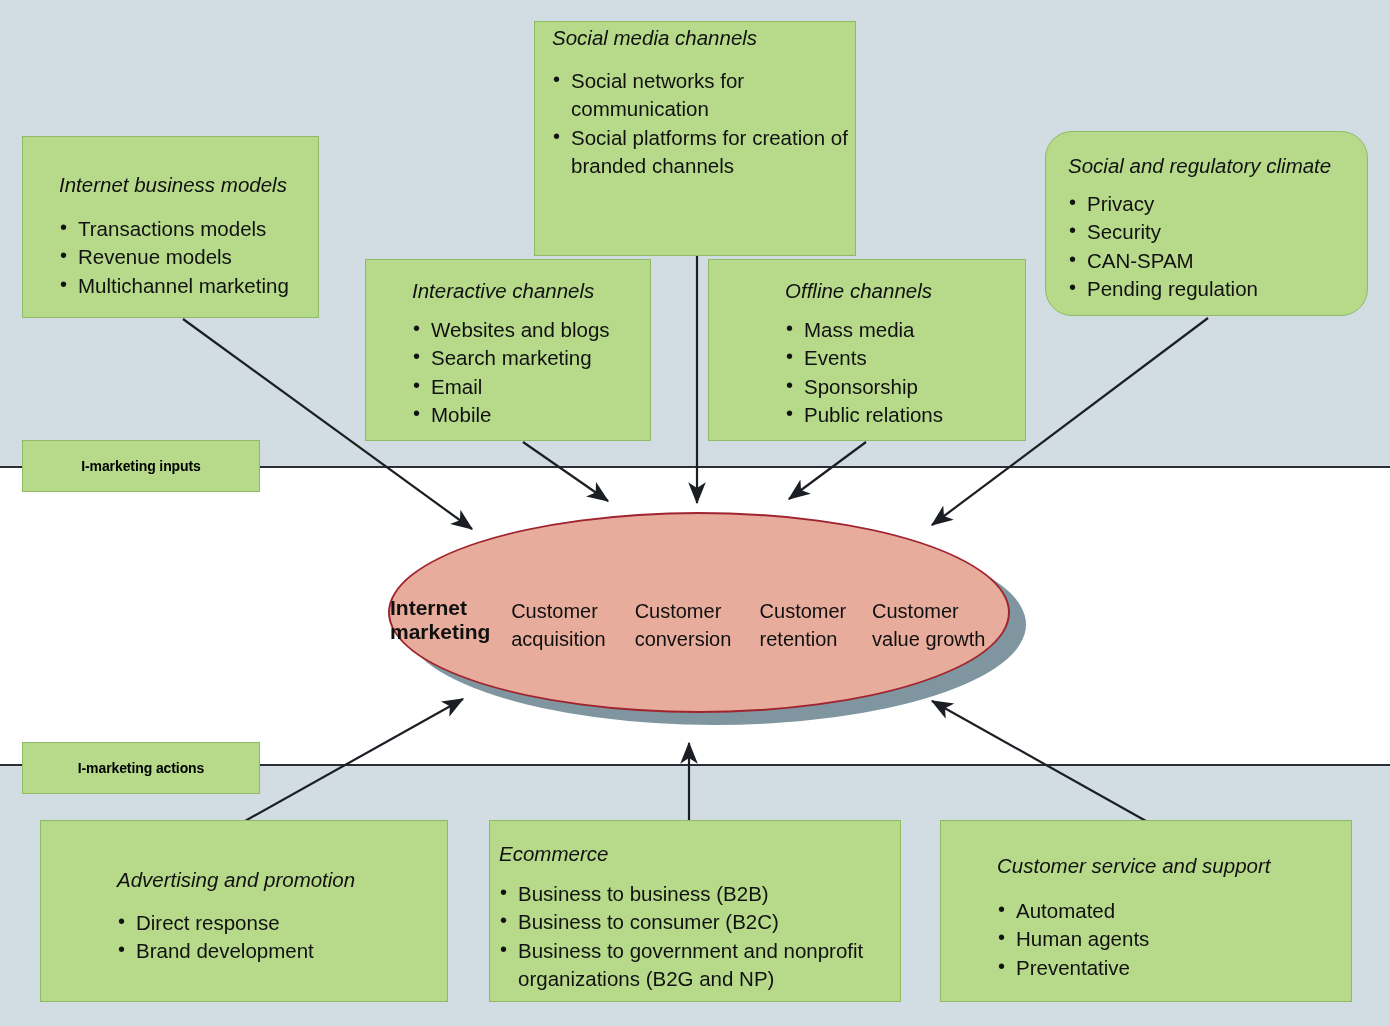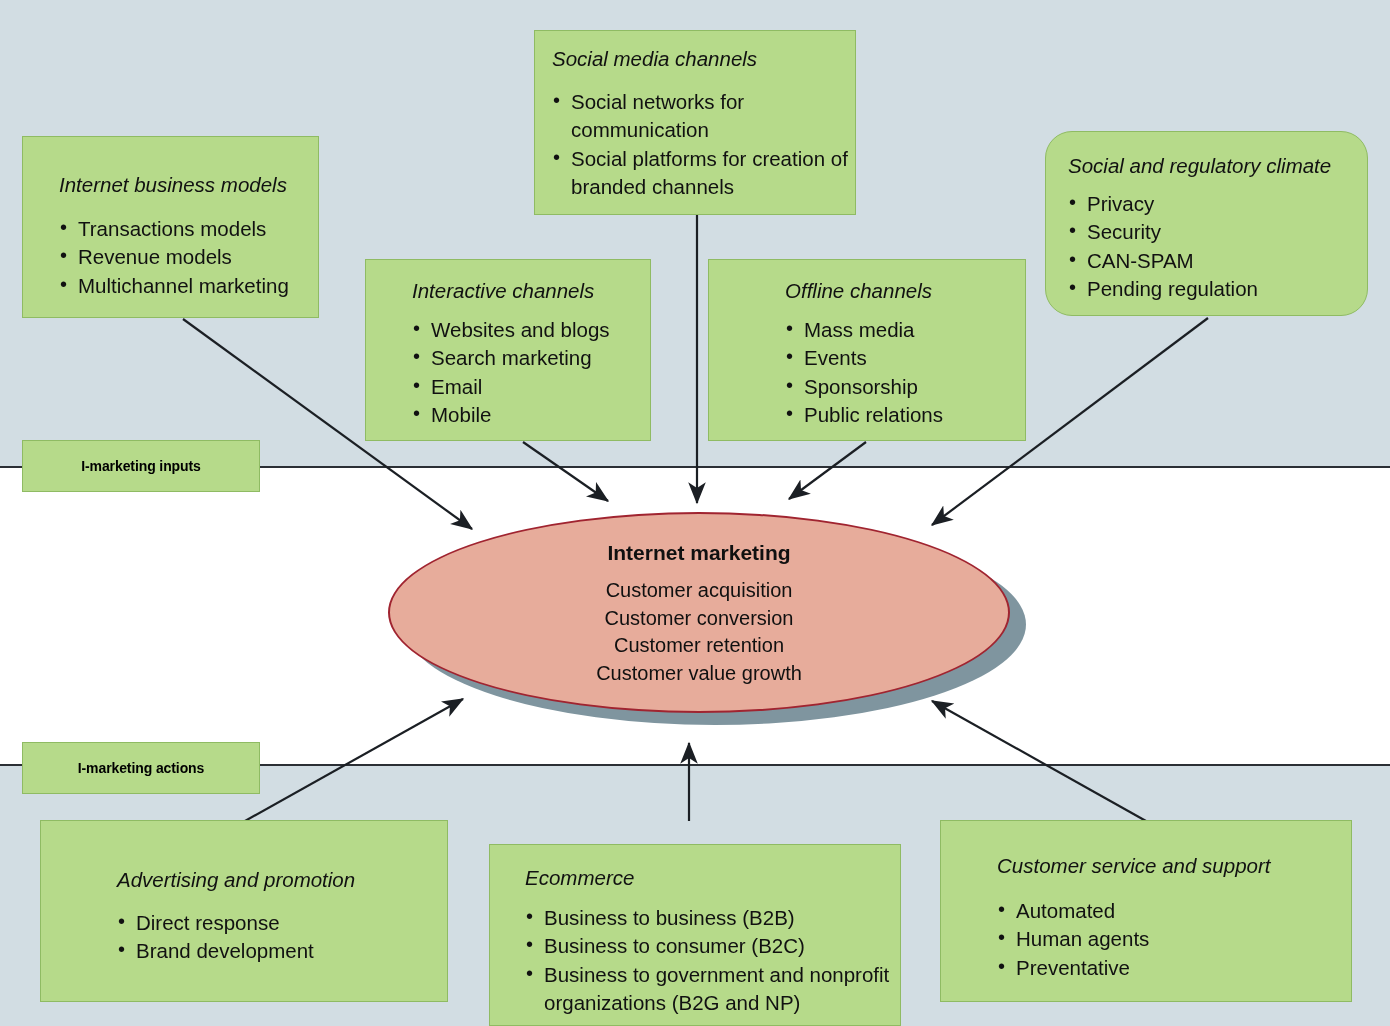--- a/index.html
+++ b/index.html
@@ -90,21 +90,20 @@
   }
   #hub {
     position: absolute;
     left: 388px; top: 512px;
     width: 622px; height: 201px;
     background: #e7ac9b;
     border: 2px solid #a02430;
     border-radius: 50%;
     box-sizing: border-box;
     display: flex;
-    flex-direction: column;
     align-items: center;
     justify-content: flex-start;
     padding-top: 27px;
   }
   #hub .hub-title {
     font-weight: bold;
     font-size: 21px;
     color: #101010;
     margin-bottom: 12px;
   }
@@ -156,21 +155,21 @@
 
   <div class="gbox" id="box-ibm" style="left:22px; top:136px; width:297px; height:182px; padding:36px 14px 0 36px;">
     <div class="title">Internet business models</div>
     <ul style="margin-top:18px;">
       <li>Transactions models</li>
       <li>Revenue models</li>
       <li>Multichannel marketing</li>
     </ul>
   </div>
 
-  <div class="gbox" id="box-smc" style="left:534px; top:30px; width:322px; height:185px; padding:16px 12px 0 17px;">
+  <div class="gbox" id="box-smc" style="left:534px; top:21px; width:322px; height:235px; padding:4px 12px 0 17px;">
     <div class="title">Social media channels</div>
     <ul style="margin-top:17px;">
       <li style="white-space:normal; width:210px;">Social networks for communication</li>
       <li style="white-space:normal; width:290px;">Social platforms for creation of branded channels</li>
     </ul>
   </div>
 
   <div class="gbox" id="box-src" style="left:1045px; top:131px; width:323px; height:185px; padding:22px 10px 0 22px;border-radius:27px;">
     <div class="title">Social and regulatory climate</div>
     <ul style="margin-top:12px;">
@@ -202,21 +201,21 @@
   </div>
 
   <div class="gbox" id="box-ap" style="left:40px; top:820px; width:408px; height:182px; padding:47px 14px 0 76px;">
     <div class="title">Advertising and promotion</div>
     <ul style="margin-top:17px;">
       <li>Direct response</li>
       <li>Brand development</li>
     </ul>
   </div>
 
-  <div class="gbox" id="box-ec" style="left:489px; top:820px; width:412px; height:182px; padding:21px 12px 0 35px;margin-top:24px;">
+  <div class="gbox" id="box-ec" style="left:489px; top:820px; width:412px; height:182px; padding:21px 12px 0 9px;">
     <div class="title">Ecommerce</div>
     <ul style="margin-top:14px;">
       <li>Business to business (B2B)</li>
       <li>Business to consumer (B2C)</li>
       <li style="white-space:normal; width:383px;">Business to government and nonprofit organizations (B2G and NP)</li>
     </ul>
   </div>
 
   <div class="gbox" id="box-css" style="left:940px; top:820px; width:412px; height:182px; padding:33px 12px 0 56px;">
     <div class="title">Customer service and support</div>

